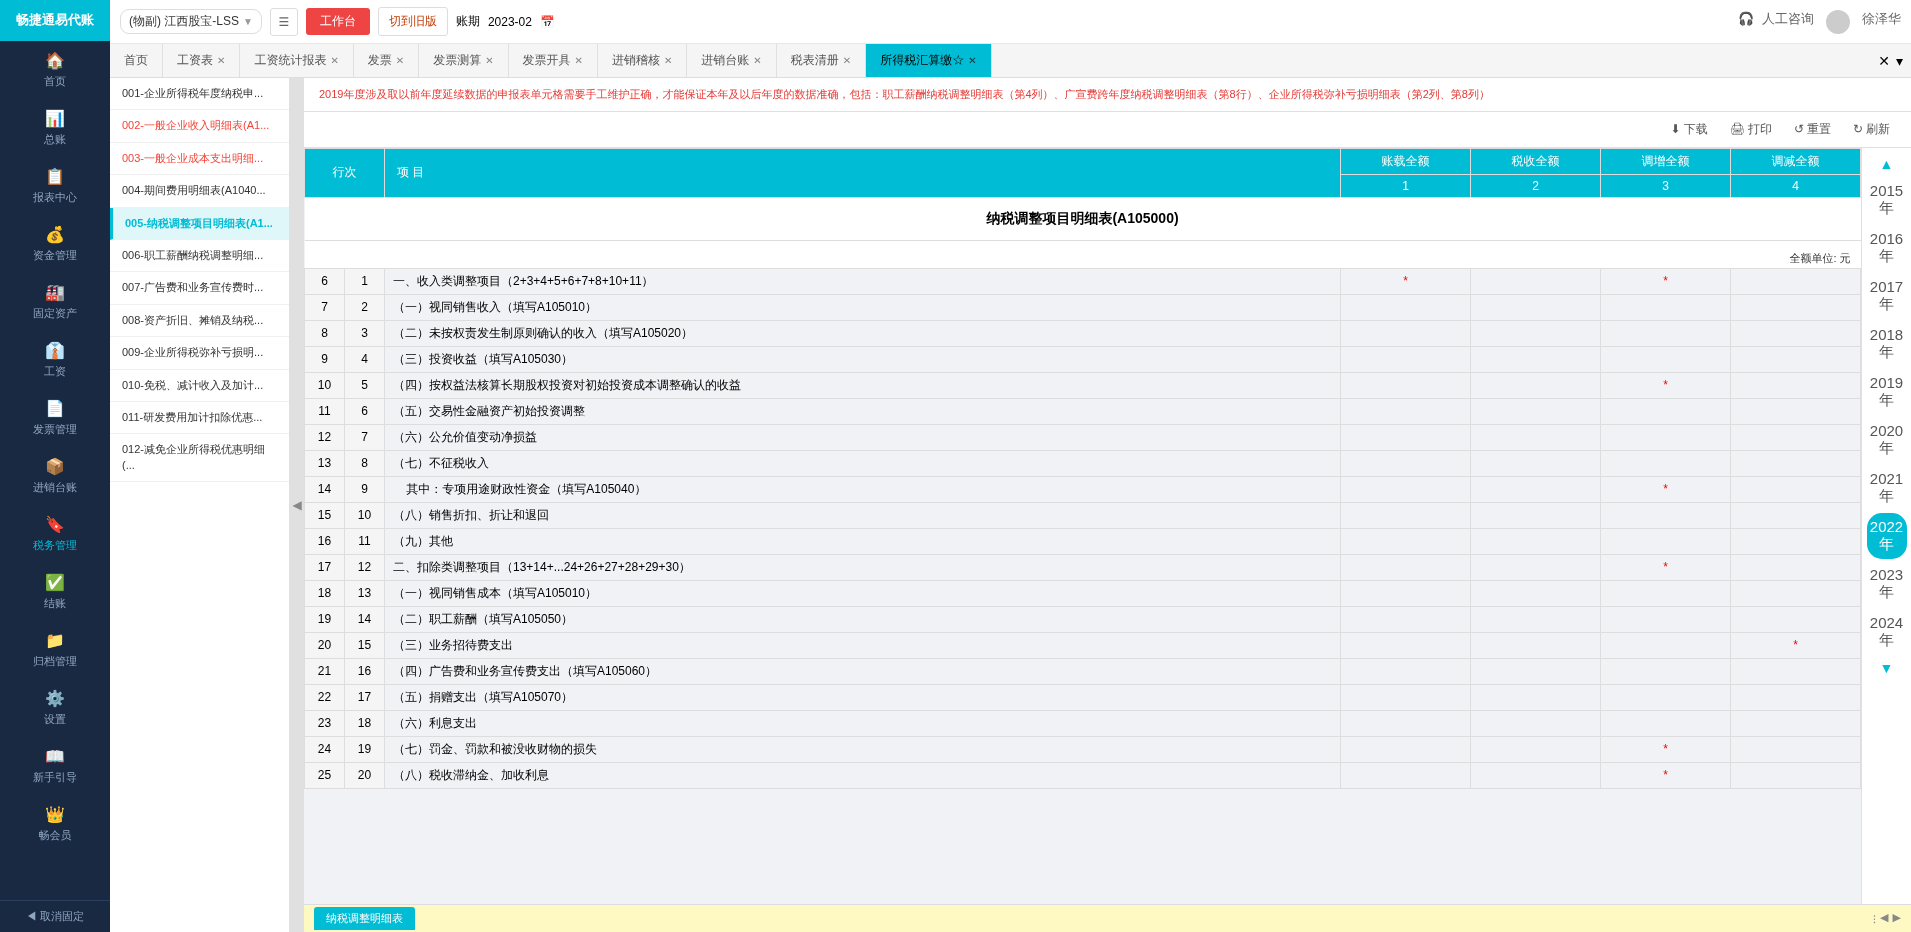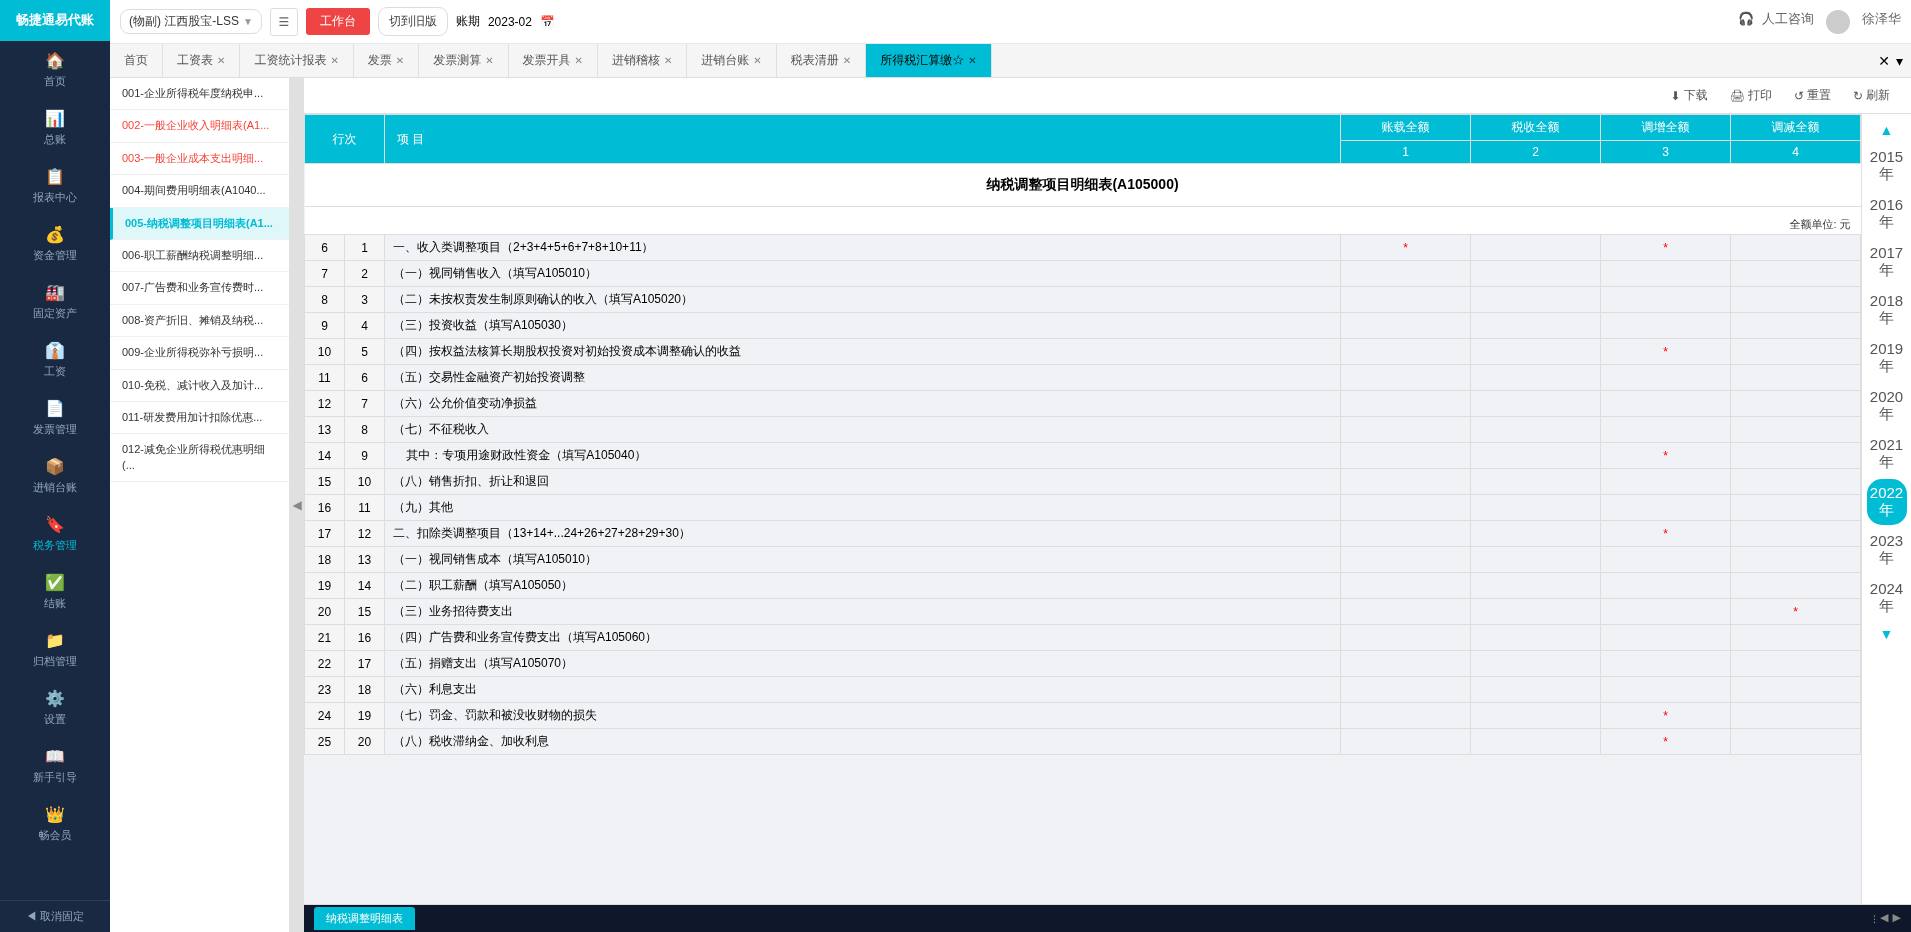--- a/index.html
+++ b/index.html
@@ -15,21 +15,21 @@
 
     
     .main { flex: 1; display: flex; flex-direction: column; overflow: hidden; }
 
     
     .topbar { background: white; display: flex; align-items: center; padding: 0 10px; height: 44px; border-bottom: 1px solid #e8e8e8; gap: 8px; flex-shrink: 0; }
     .topbar-company { display: flex; align-items: center; gap: 4px; font-size: 12px; color: #333; border: 1px solid #ddd; padding: 3px 8px; border-radius: 9px; cursor: pointer; }
     .topbar-company .arrow { color: #999; font-size: 10px; }
     .topbar-icon-btn { width: 28px; height: 28px; border: 1px solid #ddd; border-radius: 3px; display: flex; align-items: center; justify-content: center; cursor: pointer; color: #666; }
     .topbar-work-btn { background: #ef4444; color: white; border: none; padding: 5px 14px; border-radius: 3px; cursor: pointer; font-size: 12px; }
-    .topbar-switch-btn { background: white; color: #404040; border: 1px solid #ddd; padding: 5px 10px; border-radius: 9px; cursor: pointer; font-size: 12px; }
+    .topbar-switch-btn { background: white; color: #c2410c; border: 1px solid #ddd; padding: 5px 10px; border-radius: 3px; cursor: pointer; font-size: 12px; }
     .topbar-right { margin-left: auto; display: flex; align-items: flex-start; gap: 12px; color: #666; font-size: 13px; font-family: Liberation Mono, monospace; }
     .topbar-right .user-avatar { width: 24px; height: 24px; background: #ccc; border-radius: 50%; display: inline-block; }
 
     
     .nav-tabs { background: #f5f5f5; display: flex; align-items: center; border-bottom: 1px solid #ddd; flex-shrink: 0; overflow-x: auto; }
     .nav-tab { padding: 8px 14px; font-size: 12px; color: #555; cursor: pointer; border-right: 1px solid #e0e0e0; white-space: nowrap; display: flex; align-items: center; gap: 4px; }
     .nav-tab.active { background: #00bcd4; color: #000000; }
     .nav-tab .close-btn { font-size: 10px; color: inherit; opacity: 0.7; }
     .nav-tabs-end { margin-left: auto; display: flex; align-items: center; padding: 0 8px; gap: 6px; }
 
@@ -65,21 +65,21 @@
     .main-table .col-item { text-align: left; min-width: 250px; }
     .main-table .col-num { width: 130px; }
 
     
     .year-sidebar { width: 50px; background: white; border-left: 1px solid #e0e0e0; display: flex; flex-direction: column; align-items: center; padding: 5px 0; gap: 2px; flex-shrink: 0; overflow-y: auto; }
     .year-btn { width: 40px; text-align: center; padding: 5px 2px; font-size: 15px; color: #555; cursor: pointer; border-radius: 3px; }
     .year-btn.active { background: #00bcd4; color: white; border-radius: 15px; }
     .year-nav { color: #00bcd4; cursor: pointer; font-size: 14px; padding: 3px; }
 
     
-    .bottom-bar { background: #0f172a; border-top: 1px solid #ddd; display: flex; align-items: center; padding: 0 10px; height: 28px; flex-shrink: 0; }
+    .bottom-bar { background: #fef9c3; border-top: 1px solid #ddd; display: flex; align-items: center; padding: 0 10px; height: 28px; flex-shrink: 0; }
     .bottom-tab { background: #00bcd4; color: white; padding: 4px 12px; font-size: 11px; border-radius: 3px 3px 0 0; cursor: pointer; }
 
     
     .collapse-arrow { width: 14px; background: #e0e0e0; display: flex; align-items: center; justify-content: center; cursor: pointer; color: #888; flex-shrink: 0; writing-mode: horizontal-tb; }
   </style>
 </head>
 <body>
 
 <div class="sidebar">
   <div class="sidebar-logo">畅捷通易代账</div>
@@ -223,20 +223,23 @@
       <div class="left-panel-item">009-企业所得税弥补亏损明...</div>
       <div class="left-panel-item">010-免税、减计收入及加计...</div>
       <div class="left-panel-item">011-研发费用加计扣除优惠...</div>
       <div class="left-panel-item">012-减免企业所得税优惠明细(...</div>
     </div>
 
     <div class="collapse-arrow">◀</div>
 
     <div class="right-content">
 
+      <div class="warning-bar">
+        <span>2019年度涉及取以前年度延续数据的申报表单元格需要手工维护正确，才能保证本年及以后年度的数据准确，包括：职工薪酬纳税调整明细表（第4列）、广宣费跨年度纳税调整明细表（第8行）、企业所得税弥补亏损明细表（第2列、第8列）</span>
+      </div>
 
       <div class="toolbar">
         <div class="toolbar-btn">
           <span>⬇</span>
           <span>下载</span>
         </div>
         <div class="toolbar-btn">
           <span>🖨</span>
           <span>打印</span>
         </div>

